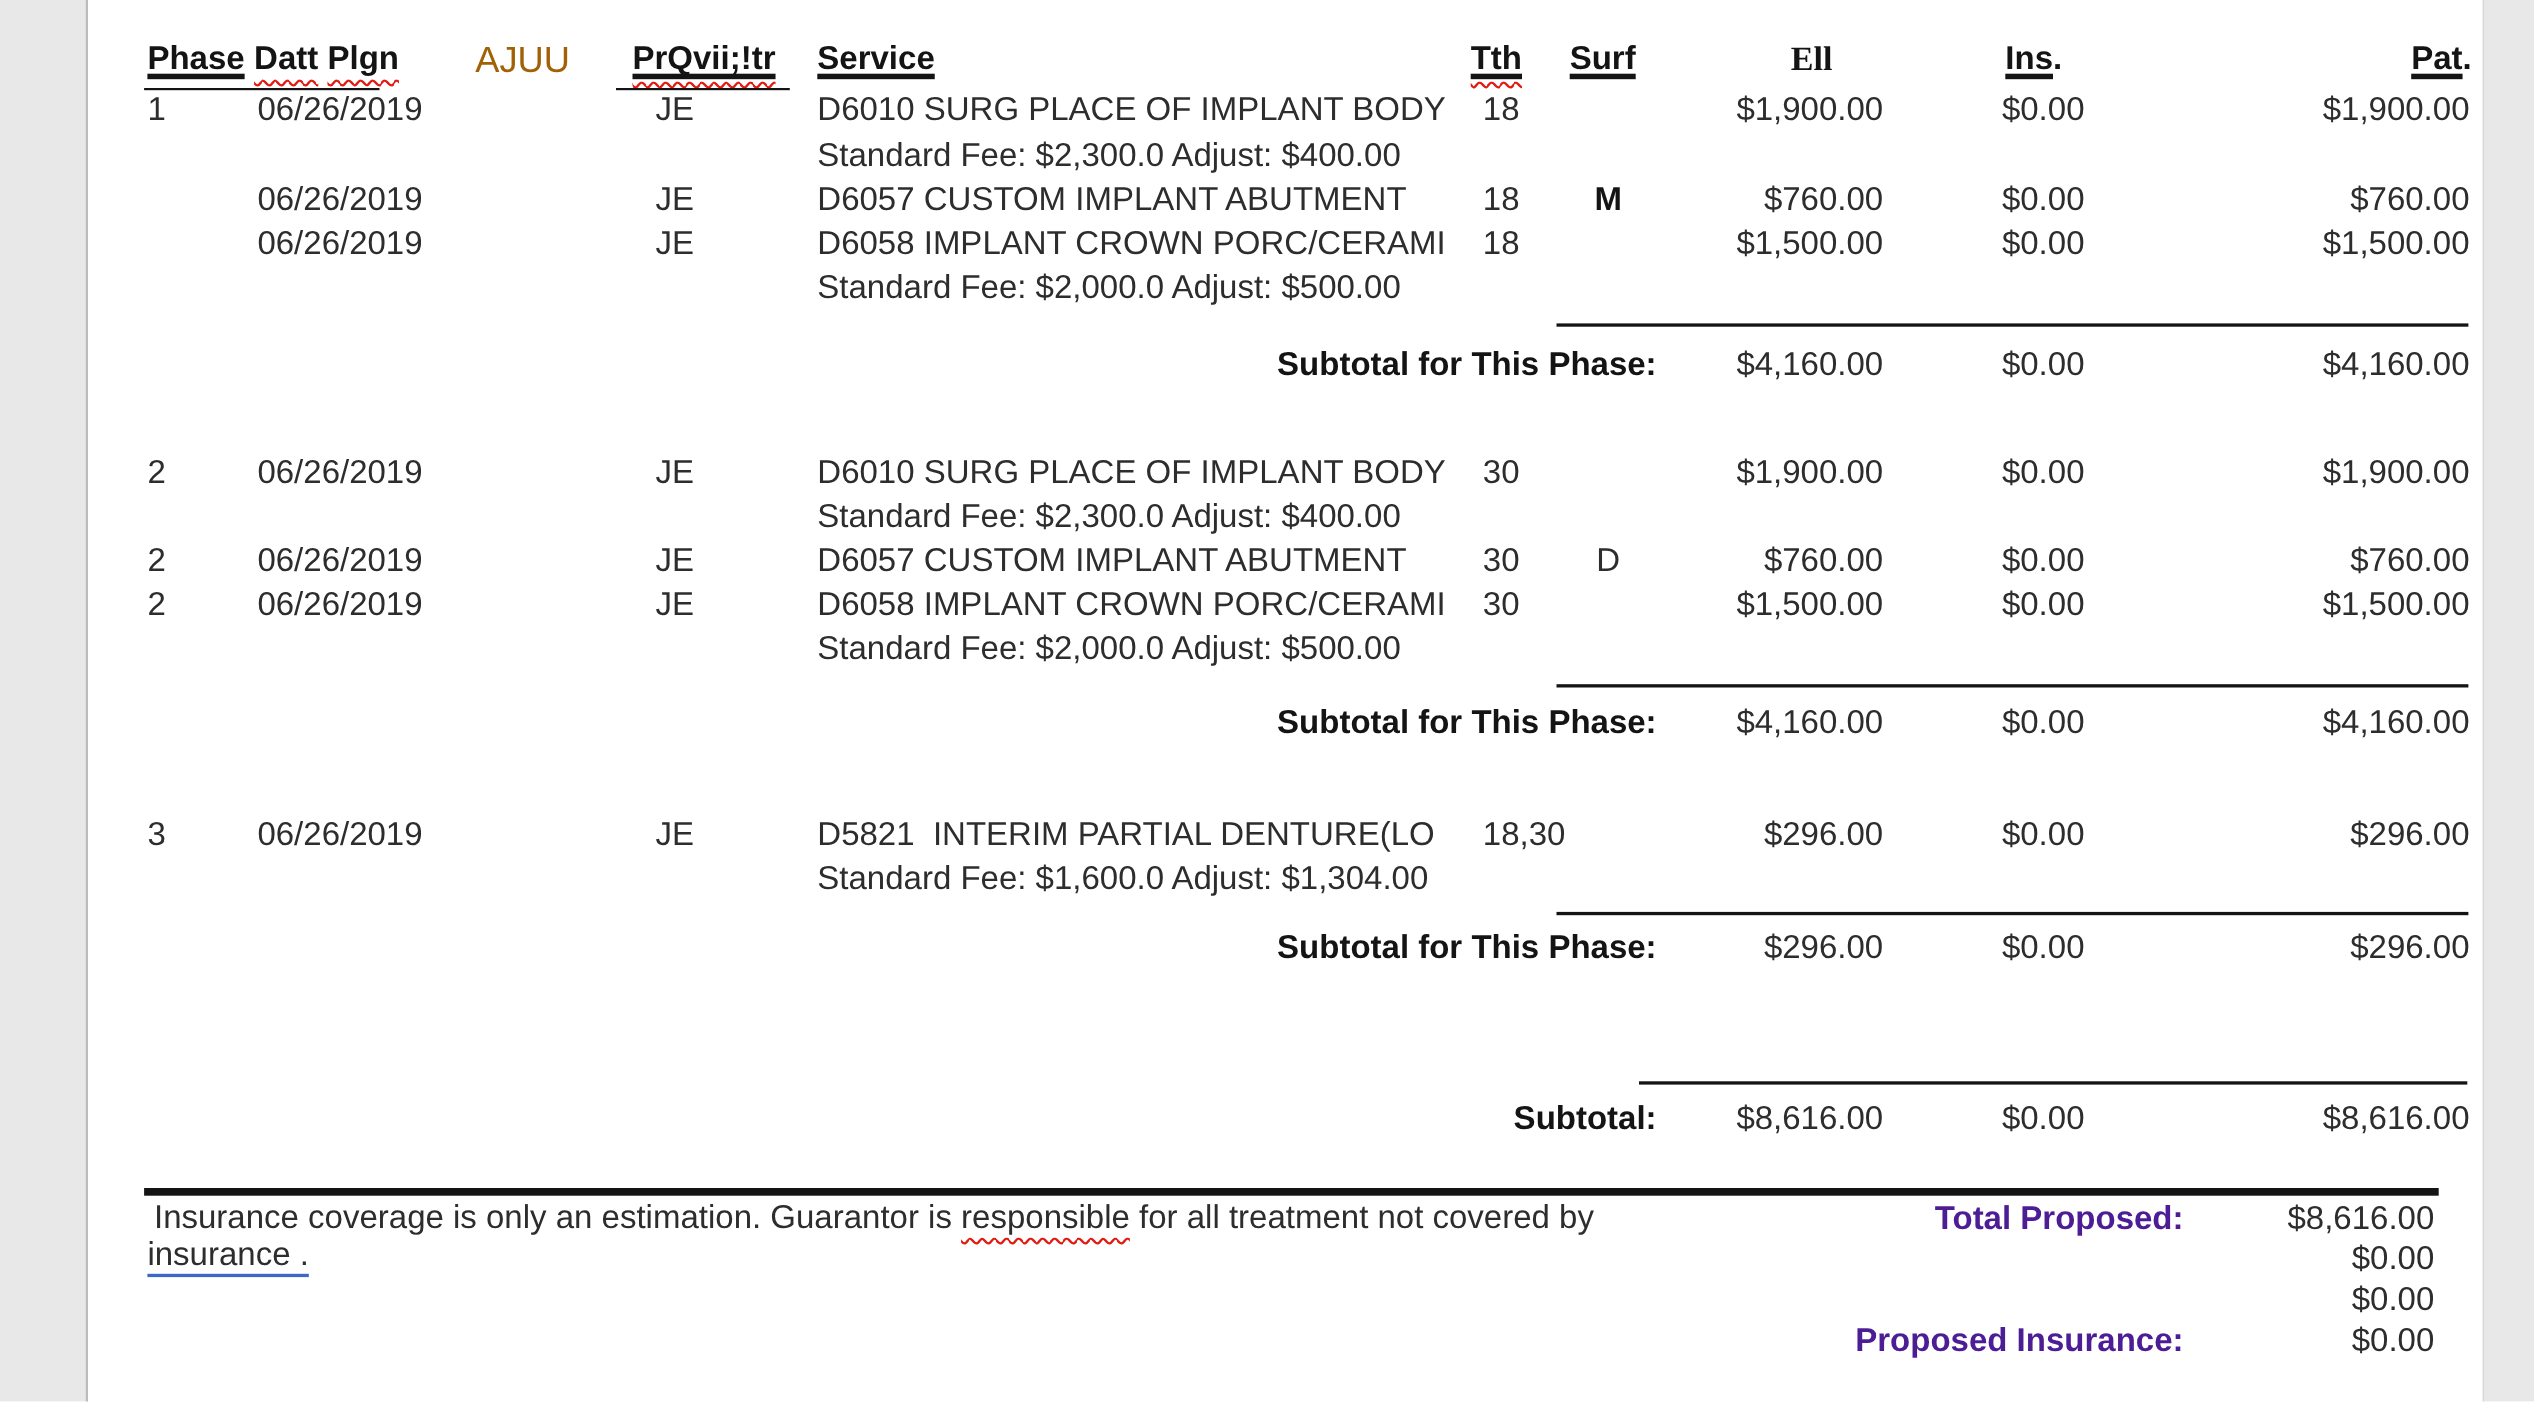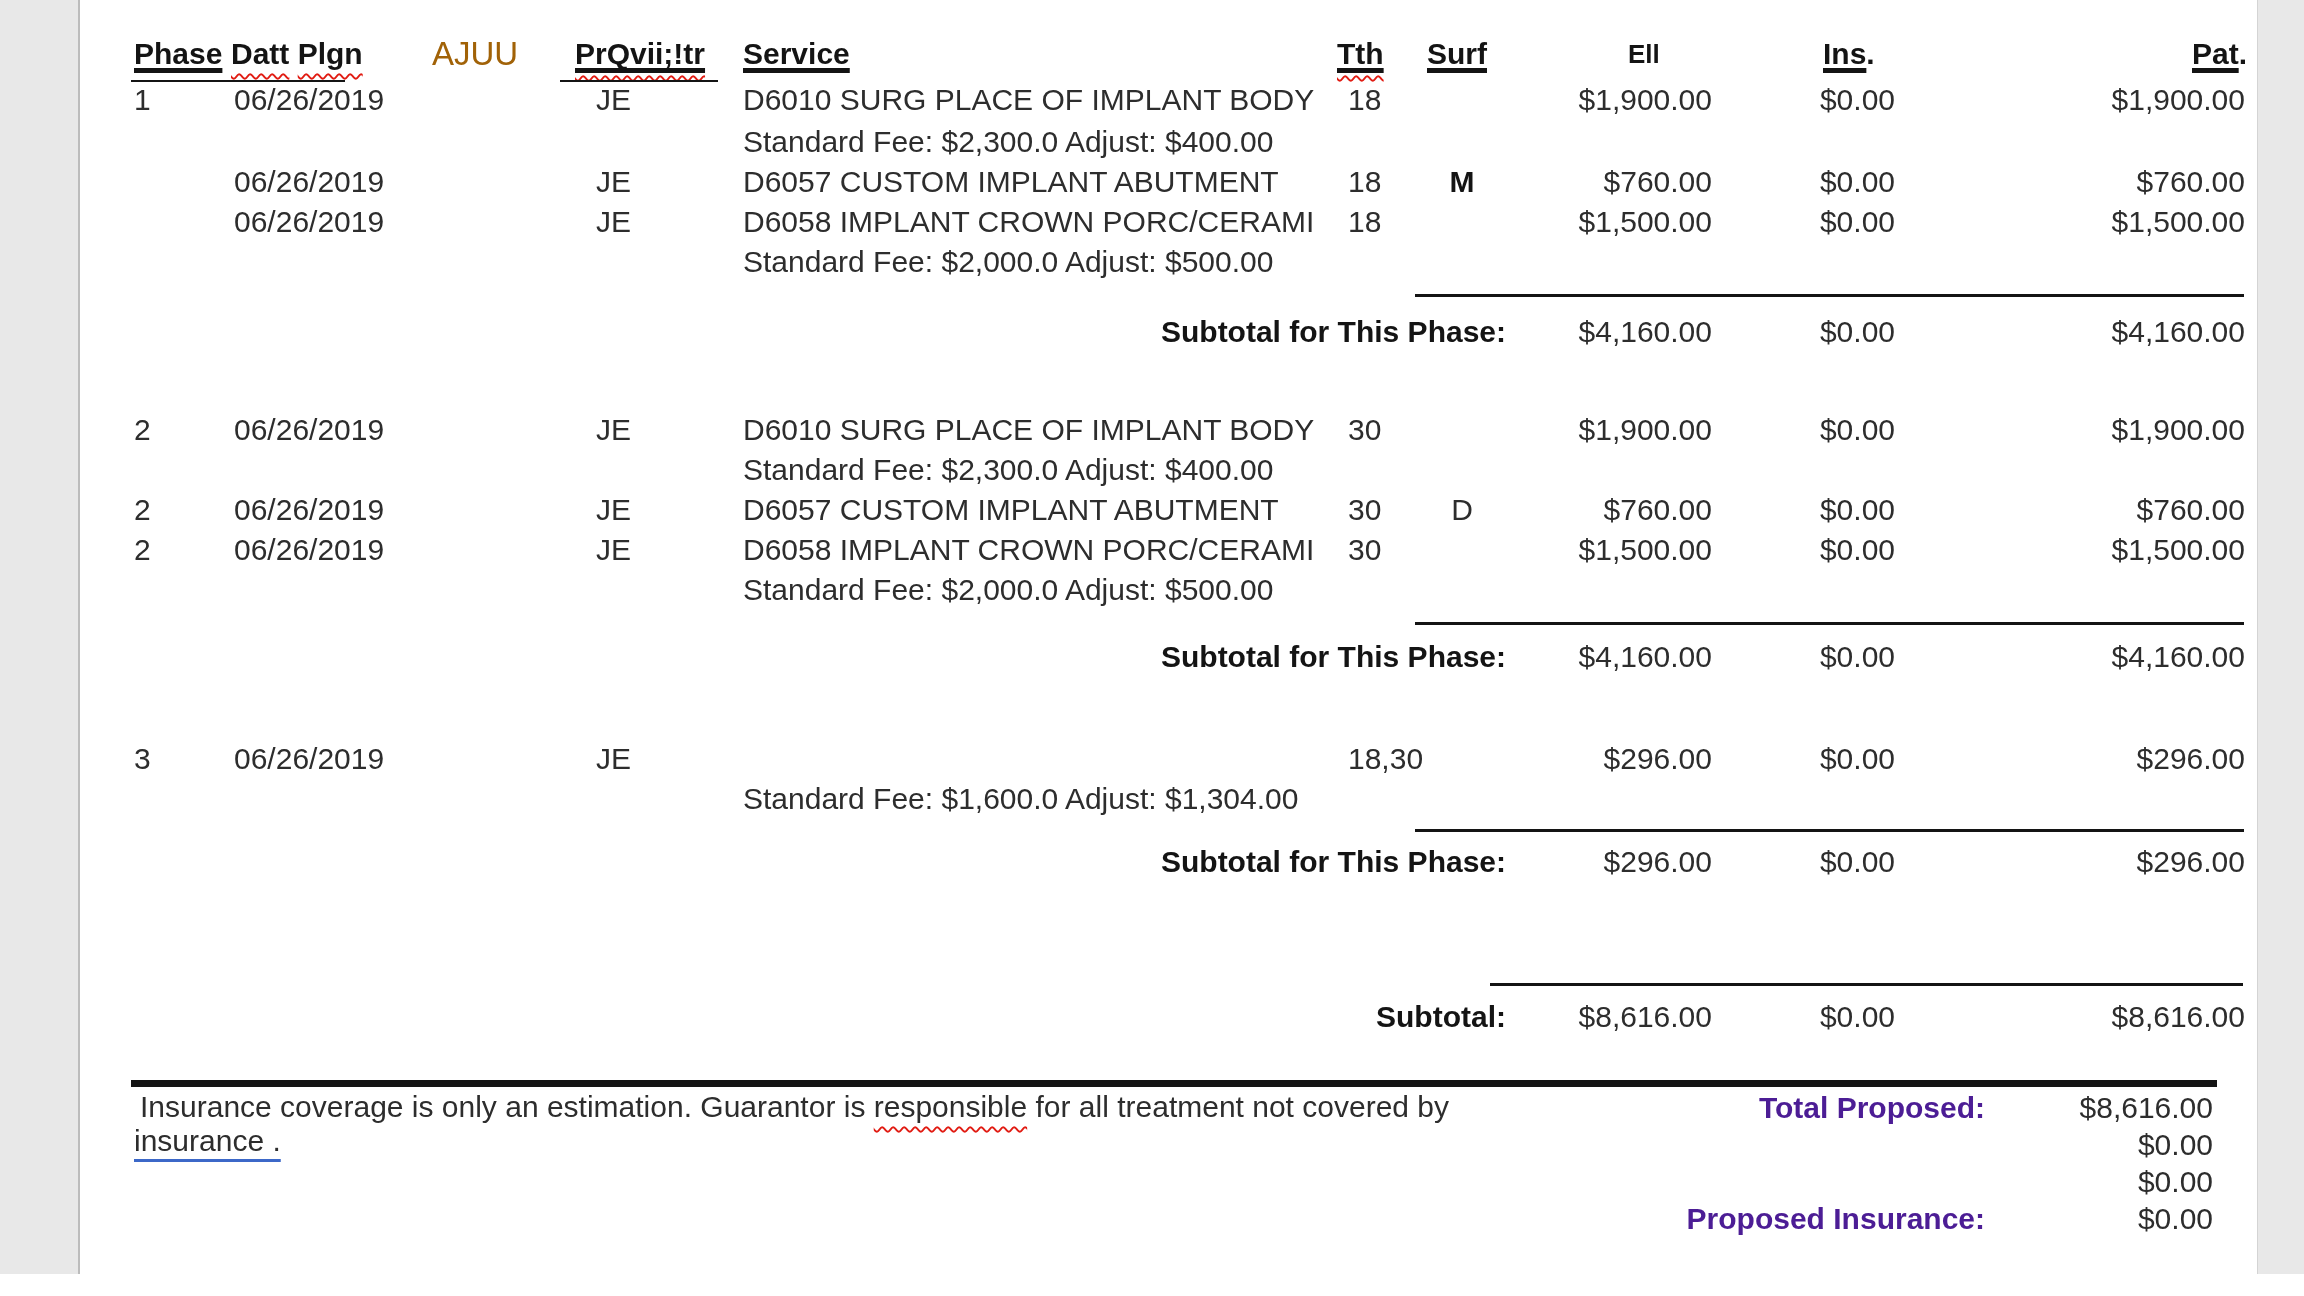--- a/index.html
+++ b/index.html
@@ -22,21 +22,21 @@
   .c-tth   { left:1348px; }
   .c-surf  { left:1412px; width:100px; text-align:center; }
   .c-fee   { left:1500px; width:212px; text-align:right; }
   .c-ins   { left:1725px; width:170px; text-align:right; }
   .c-pat   { left:2020px; width:225px; text-align:right; }
 
   .hdr-row { position:absolute; left:0; top:34px; width:2304px; height:46px; line-height:46px; }
   .hdr { font-weight:700; color:#141414; font-size:30px; }
   .hdr-u { text-decoration-line:underline; text-decoration-style:solid; text-decoration-color:#141414;
            text-decoration-thickness:5px; text-underline-offset:4px; }
-  .hdr-serif { font-family:Liberation Sans, sans-serif; font-size:26px; font-weight:700;text-align:right; }
+  .hdr-serif { font-family:Liberation Serif, serif; font-size:31px; font-weight:700;text-align:right; }
   .ajuu { font-size:33px; color:#a16207; }
 
   .squig { text-decoration-line:underline; text-decoration-style:wavy; text-decoration-color:#e11b12;
            text-decoration-thickness:2px; text-underline-offset:9px; text-decoration-skip-ink:none; }
   .hdr-u .squig { text-underline-offset:11px; }
 
   .bold { font-weight:700; color:#141414; }
 
   .rule { position:absolute; background:#141414; }
 
@@ -157,20 +157,21 @@
   <span class="sub-label">Subtotal for This Phase:</span>
   <span class="cell c-fee">$4,160.00</span>
   <span class="cell c-ins">$0.00</span>
   <span class="cell c-pat">$4,160.00</span>
 </div>
 
 <div class="row" style="top:739px">
   <span class="cell c-phase">3</span>
   <span class="cell c-date">06/26/2019</span>
   <span class="cell c-prov">JE</span>
+  <span class="cell c-serv">D5821  INTERIM PARTIAL DENTURE(LO</span>
   <span class="cell c-tth">18,30</span>
   <span class="cell c-fee">$296.00</span>
   <span class="cell c-ins">$0.00</span>
   <span class="cell c-pat">$296.00</span>
 </div>
 <div class="row" style="top:779px">
   <span class="cell c-serv">Standard Fee: $1,600.0 Adjust: $1,304.00</span>
 </div>
 <div class="rule" style="left:1415px; top:829px; width:829px; height:3px"></div>
 <div class="row" style="top:842px">

